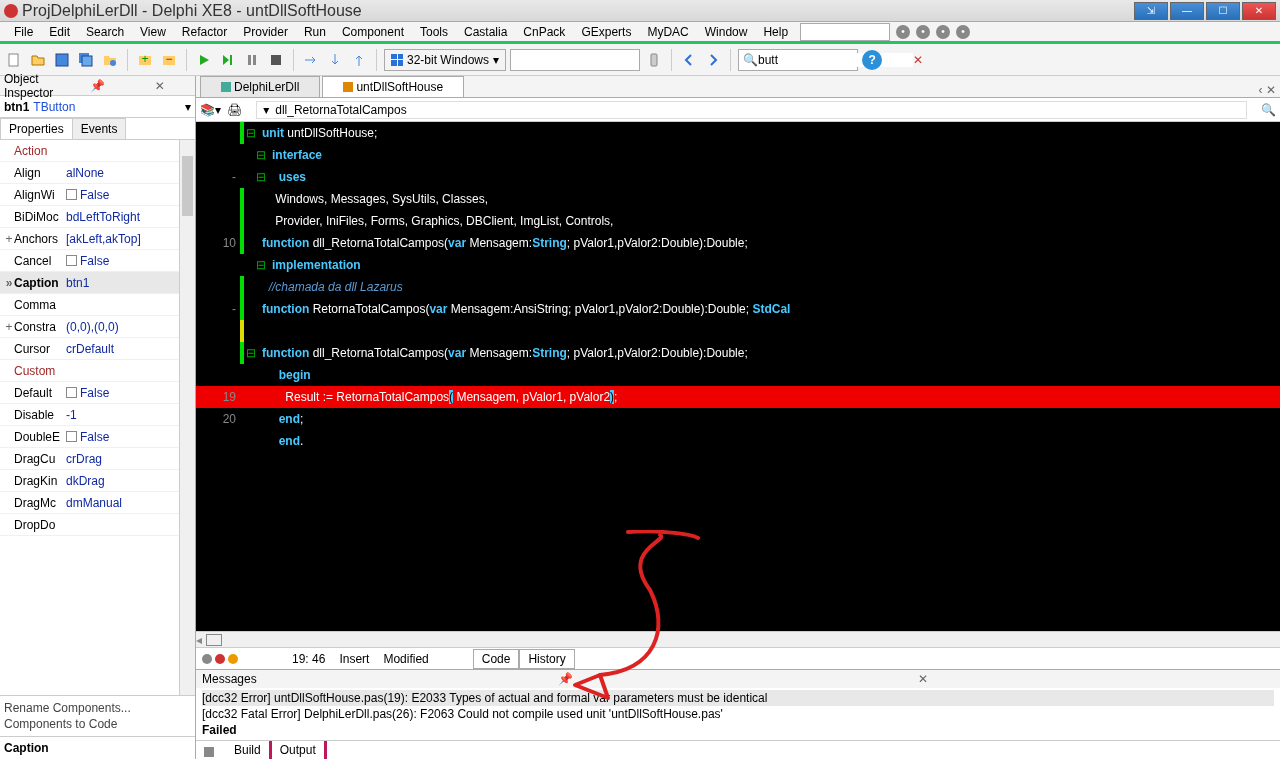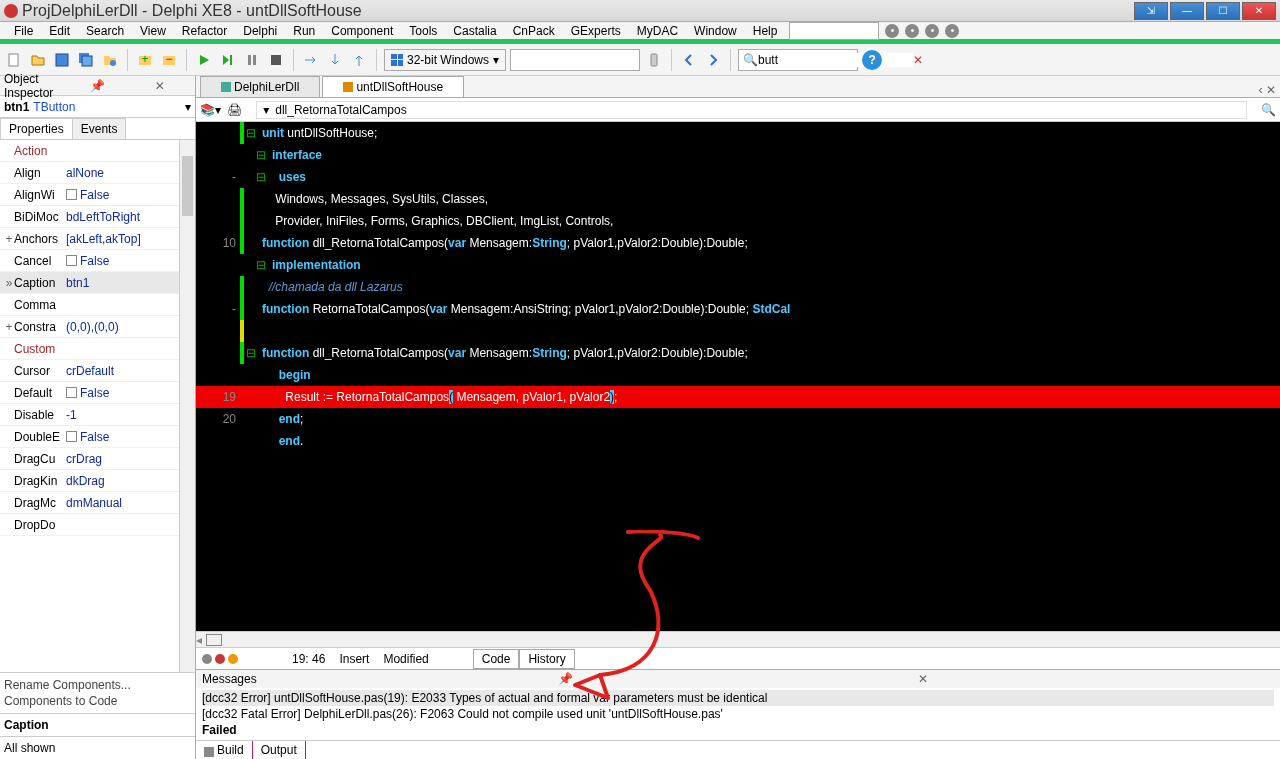--- a/index.html
+++ b/index.html
@@ -7,21 +7,21 @@
 
 
 .titlebar { background: linear-gradient(#e8e8e8,#d8d8d8); height: 22px; display: flex; align-items: center; padding: 0 4px; border-bottom: 1px solid #aaa; }
 .titlebar .icon { width:14px; height:14px; background:#c33; border-radius:50%; margin-right:4px; }
 .titlebar .title { flex:1; color:#333; font-size:16px; }
 .titlebar .winbtns { display:flex; gap:2px; }
 .titlebar .winbtn { width:34px; height:18px; border:1px solid #666; background:linear-gradient(#4a90d9,#2a70b9); color:#fff; display:flex; align-items:center; justify-content:center; font-size:10px; }
 .titlebar .winbtn.close { background:linear-gradient(#e55,#c33); }
 
 
-.menubar { background:#f4f4f4; height:22px; display:flex; align-items:center; padding:0 6px; border-bottom:5px solid #22c55e; }
+.menubar { background:#f4f4f4; height:22px; display:flex; align-items:center; padding:0 6px; border-bottom:3px solid #22c55e; }
 .menubar .item { padding:2px 8px; }
 .menubar .help { width:14px;height:14px;border-radius:50%;background:#2a70d9;color:#fff;display:inline-flex;align-items:center;justify-content:center;margin-left:6px;font-size:10px;}
 .menubar .combo { border:1px solid #aaa; background:#fff; height:18px; width:90px; margin-left:4px; }
 
 
 .toolbar { background:#f4f4f4; height:32px; display:flex; align-items:center; padding:0 4px; gap:4px; border-bottom:1px solid #ccc; }
 .toolbar .sep { width:1px; height:22px; background:#ccc; margin:0 3px; }
 .toolbar .btn { width:20px; height:20px; display:flex; align-items:center; justify-content:center; }
 .toolbar svg { width:16px; height:16px; }
 .toolbar .plat { display:flex; align-items:center; gap:4px; border:1px solid #aaa; height:22px; padding:0 6px; }
@@ -45,21 +45,21 @@
 .oi-combo .type{color:#1d4ed8;margin-left:4px;flex:1;}
 .oi-tabs{height:22px;display:flex;border-bottom:1px solid #ccc;}
 .oi-tab{padding:3px 8px;border:1px solid #ccc;border-bottom:none;background:#fff;margin-right:-1px;}
 .oi-tab.active{background:#fff;}
 .oi-tab.inactive{background:#eee;}
 .oi-grid{flex:1;overflow:hidden;position:relative;}
 .oi-row{display:flex;height:22px;border-bottom:1px solid #f0f0f0;align-items:center;}
 .oi-row .k{width:62px;padding-left:4px;overflow:hidden;white-space:nowrap;}
 .oi-row .v{flex:1;padding-left:4px;color:#1028a0;overflow:hidden;display:flex;align-items:center;gap:3px;}
 .oi-row.sel{background:#e8e8e8;}
-.oi-row.sel .k{font-weight:normal;}
+.oi-row.sel .k{font-weight:bold;}
 .oi-row .exp{width:10px;display:inline-block;text-align:center;color:#666;}
 .oi-row .red{color:#a02828;}
 .oi-row .cb{width:11px;height:11px;border:1px solid #888;}
 .oi-scroll{position:absolute;right:0;top:0;bottom:0;width:16px;background:#f0f0f0;border-left:1px solid #ccc;}
 .oi-scroll .thumb{background:#c8c8c8;margin:16px 2px 0;height:60px;}
 .oi-links{border-top:1px solid #ccc;padding:4px;}
 .oi-links div{color:#444;padding:1px 0;}
 .oi-caption{border-top:1px solid #ccc;padding:4px;font-weight:bold;}
 .oi-shown{border-top:1px solid #ccc;padding:4px;}
 
@@ -109,21 +109,21 @@
 
 
 .msgs{border-top:1px solid #aaa;background:#fff;}
 .msgs-title{background:#f4f4f4;height:18px;padding:2px 6px;display:flex;}
 .msgs-title span{flex:1;}
 .msgs-body{padding:2px 6px;}
 .msgs-body .line{padding:1px 0;}
 .msgs-body .sel{background:#e8e8e8;}
 .msgs-body .fail{font-weight:bold;}
 .msgs-tabs{display:flex;border-top:1px solid #ccc;}
-.msgs-tab{padding:2px 8px;border-right:1px solid #be185d;display:flex;align-items:flex-end;gap:3px;}
+.msgs-tab{padding:2px 8px;border-right:3px solid #be185d;display:flex;align-items:flex-end;gap:20px;}
 .msgs-tab .gear{width:10px;height:10px;background:#888;}
 </style>
 </head>
 <body>
 
 <div class="titlebar">
   <div class="icon"></div>
   <div class="title">ProjDelphiLerDll - Delphi XE8 - untDllSoftHouse</div>
   <div class="winbtns">
     <div class="winbtn">⇲</div>
@@ -132,21 +132,21 @@
     <div class="winbtn close">✕</div>
   </div>
 </div>
 
 <div class="menubar" id="menubar">
 <div class="item">File</div>
     <div class="item">Edit</div>
     <div class="item">Search</div>
     <div class="item">View</div>
     <div class="item">Refactor</div>
-    <div class="item">Delphi</div>
+    <div class="item">Provider</div>
     <div class="item">Run</div>
     <div class="item">Component</div>
     <div class="item">Tools</div>
     <div class="item">Castalia</div>
     <div class="item">CnPack</div>
     <div class="item">GExperts</div>
     <div class="item">MyDAC</div>
     <div class="item">Window</div>
     <div class="item">Help</div>
     <div class="combo"></div>
@@ -344,29 +344,29 @@
             <span></span>
           </div>
         </div>
         <div class="oi-row">
           <div class="k"><span class="exp">+</span>Constra</div>
           <div class="v">
             <span>(0,0),(0,0)</span>
           </div>
         </div>
         <div class="oi-row">
+          <div class="k"><span class="exp"></span>Cursor</div>
+          <div class="v">
+            <span>crDefault</span>
+          </div>
+        </div>
+        <div class="oi-row">
           <div class="k red"><span class="exp"></span>Custom</div>
           <div class="v">
             <span></span>
-          </div>
-        </div>
-        <div class="oi-row">
-          <div class="k"><span class="exp"></span>Cursor</div>
-          <div class="v">
-            <span>crDefault</span>
           </div>
         </div>
         <div class="oi-row">
           <div class="k"><span class="exp"></span>Default</div>
           <div class="v">
             <span class="cb"></span>
             <span>False</span>
           </div>
         </div>
         <div class="oi-row">
@@ -405,21 +405,20 @@
           <div class="v">
             <span></span>
           </div>
         </div>
       </div>
     <div class="oi-links" id="oilinks">
         <div>Rename Components...</div>
         <div>Components to Code</div>
       </div>
     <div class="oi-caption">Caption</div>
-    <div class="oi-shown">All shown</div>
   </div>
 
   <div class="ed">
     <div class="ed-tabs" id="edtabs">
     <div class="ed-tab">
           <span class="dot"></span>
           <span>DelphiLerDll</span>
         </div>
         <div class="ed-tab active">
           <span class="dot mod"></span>

